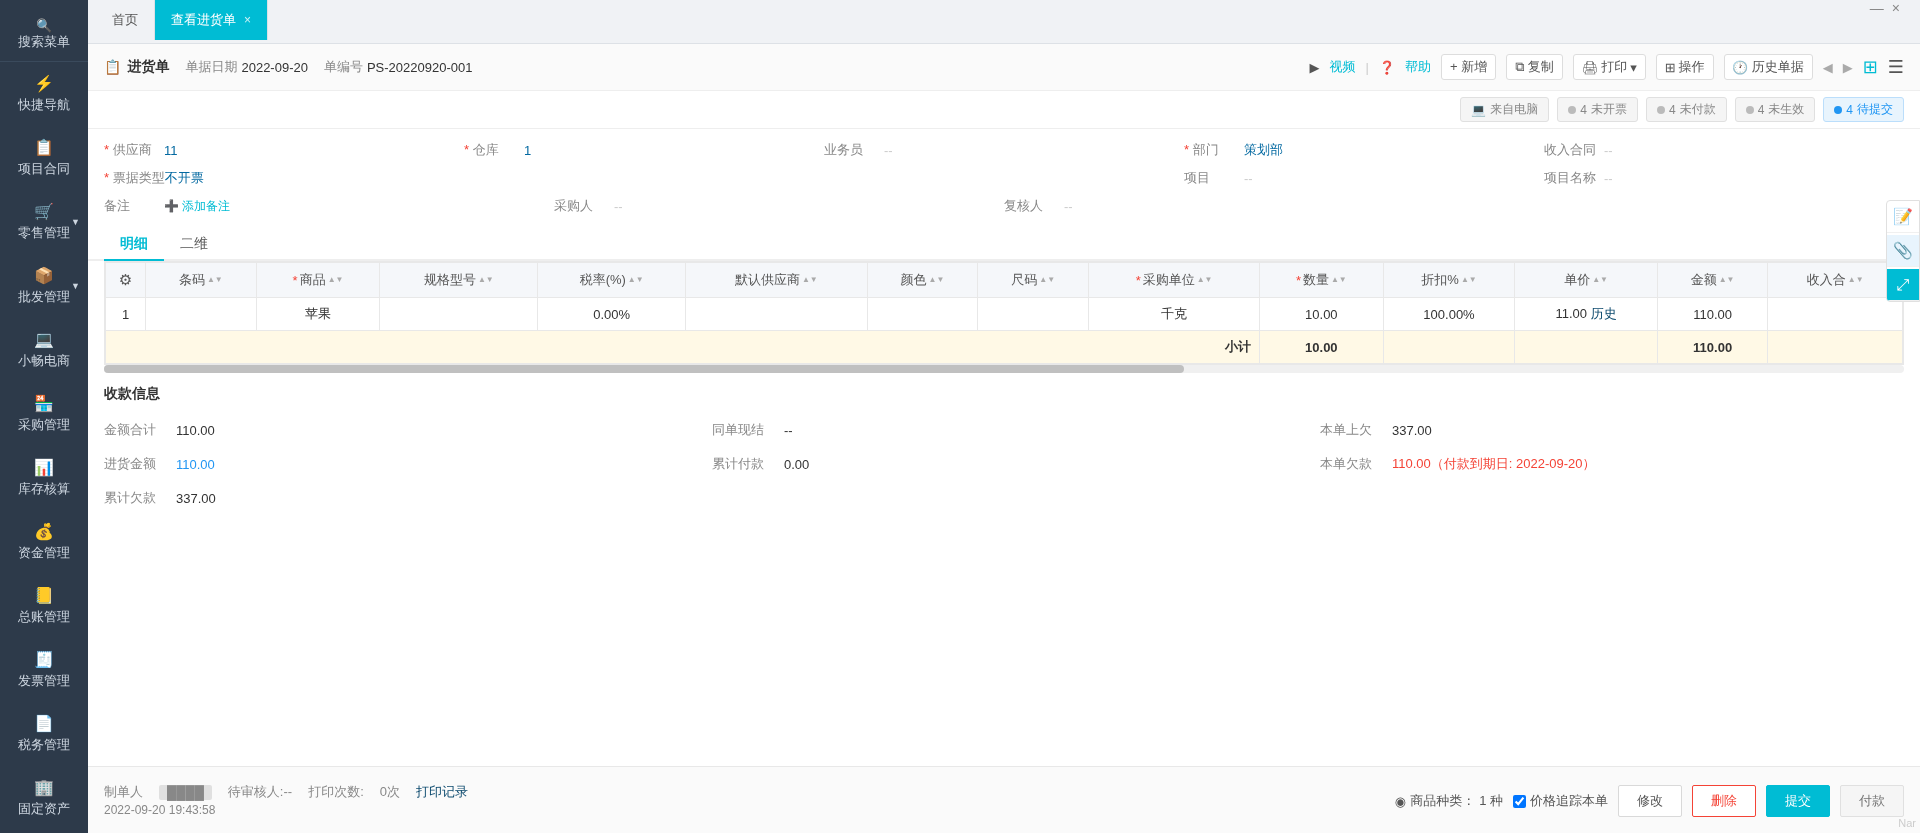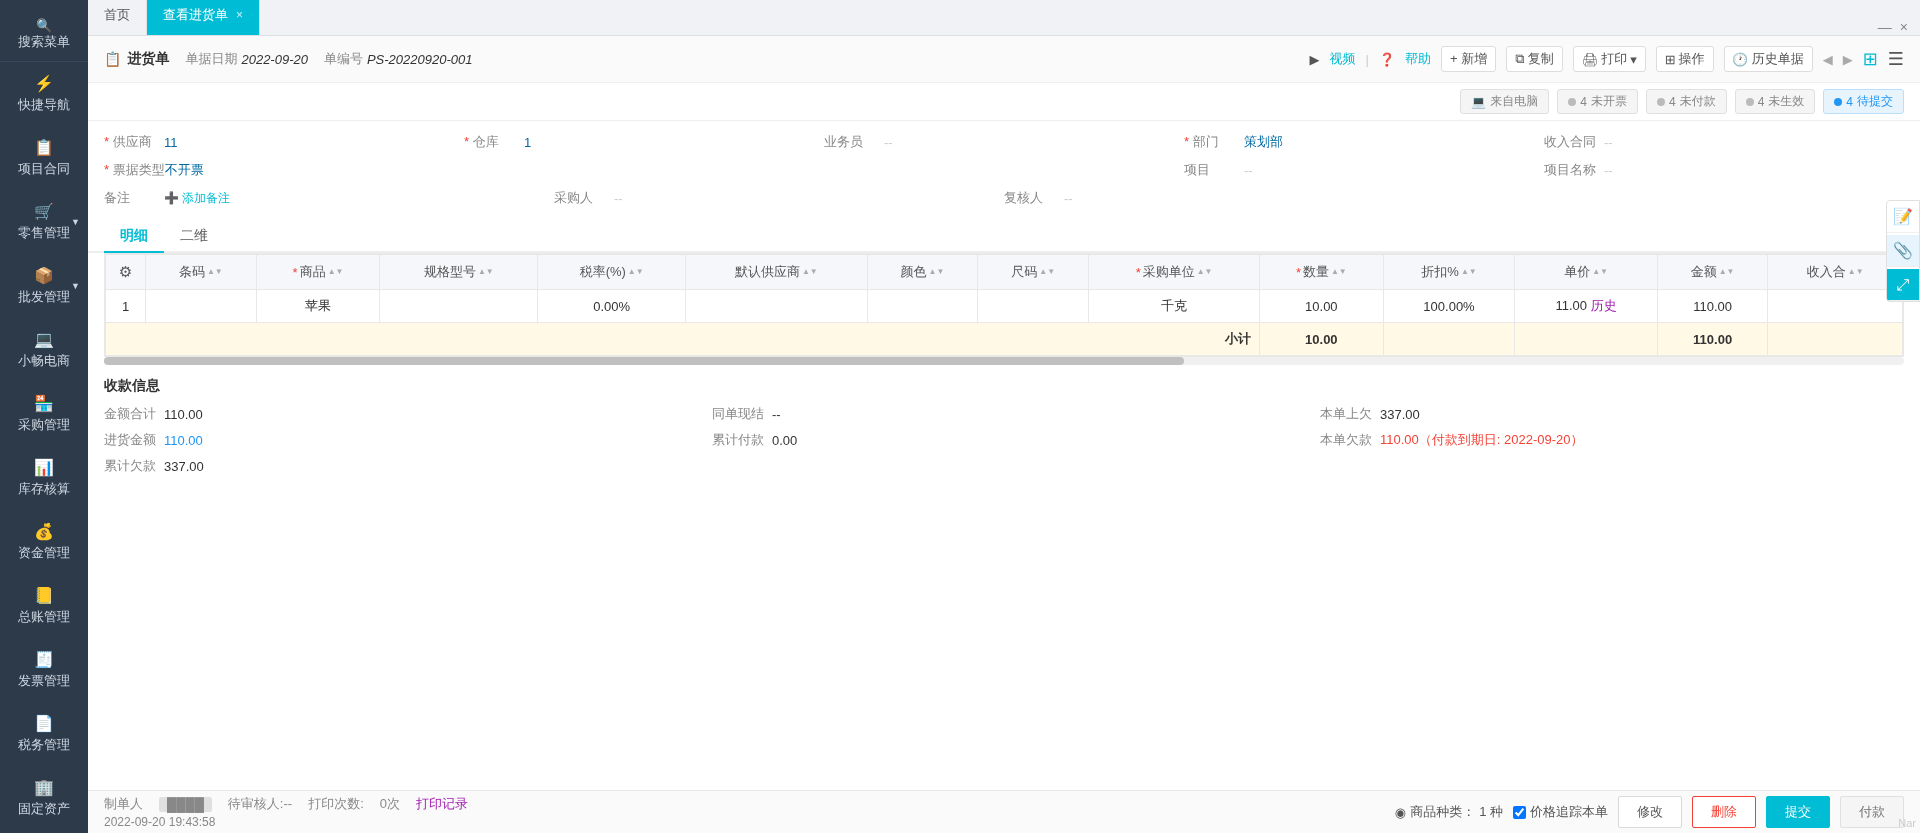--- a/index.html
+++ b/index.html
@@ -48,25 +48,25 @@
       display: flex;
       flex-direction: column;
       background: #f0f2f5;
       height: 100%;
       overflow: hidden;
     }
 
     
     .tab-bar {
       display: flex;
-      align-items: flex-end;
+      align-items: flex-start;
       background: #f0f2f5;
       border-bottom: 1px solid #dde1e6;
-      padding: 0 0;
-      height: 36px;
+      padding: 0 8px;
+      height: 44px;
       flex-shrink: 0;
     }
     .tab {
       padding: 0 16px;
       height: 40px;
       display: flex;
       align-items: center;
       cursor: pointer;
       font-size: 13px;
       color: #555;
@@ -121,21 +121,21 @@
       color: #333;
     }
     .doc-meta {
       display: flex;
       align-items: center;
       gap: 4px;
       font-size: 13px;
       color: #555;
     }
     .doc-meta-label { color: #888; }
-    .doc-meta-value { color: #333; font-style: italic; }
+    .doc-meta-value { color: #333; }
     .doc-actions {
       margin-left: auto;
       display: flex;
       align-items: center;
       gap: 10px;
       font-size: 13px;
       color: #555;
     }
     .doc-actions a { color: #00bcd4; text-decoration: none; cursor: pointer; }
     .doc-actions .sep { color: #ccc; }
@@ -267,21 +267,21 @@
       padding: 7px 8px;
       text-align: center;
       border: 1px solid #e8e8e8;
       color: #333;
       white-space: nowrap;
     }
     .subtotal-row td {
       background: #fff9e6;
       font-weight: bold;
     }
-    .link-text { color: #a21caf; cursor: pointer; }
+    .link-text { color: #0c4a6e; cursor: pointer; }
     .scrollbar-area {
       height: 8px;
       background: #f0f0f0;
       margin: 0 16px;
       border-radius: 4px;
       position: relative;
     }
     .scrollbar-thumb {
       height: 8px;
       width: 60%;
@@ -303,36 +303,37 @@
       margin-bottom: 10px;
     }
     .payment-grid {
       display: grid;
       grid-template-columns: repeat(3, 1fr);
       gap: 8px 24px;
     }
     .payment-item {
       display: flex;
       align-items: center;
-      gap: 8px;
-      font-size: 13px;
+      gap: 20px;
+      font-size: 13px;
+      margin-top: 8px;
     }
     .payment-label { color: #888; white-space: nowrap; }
     .payment-value { color: #333; }
     .payment-value.blue { color: #2196f3; }
     .payment-value.red { color: #f44336; }
 
     
     .bottom-bar {
       margin-top: auto;
-      padding: 4px 16px;
+      padding: 16px 16px;
       background: #fafafa;
       border-top: 1px solid #e8e8e8;
       display: flex;
-      align-items: center;
+      align-items: flex-end;
       gap: 16px;
       flex-shrink: 0;
       font-size: 13px;
       color: #555;
     }
     .bottom-left {
       display: flex;
       flex-direction: column;
       gap: 2px;
       font-size: 12px;

